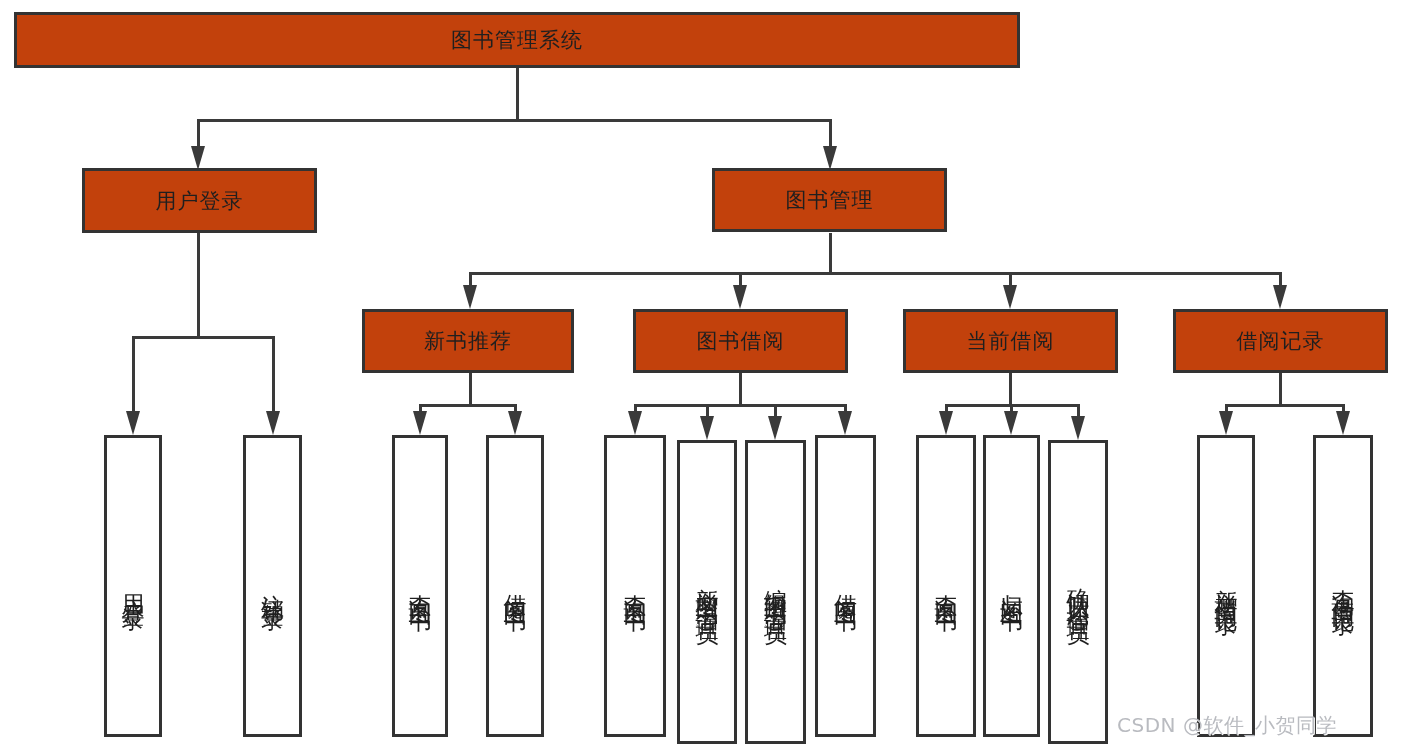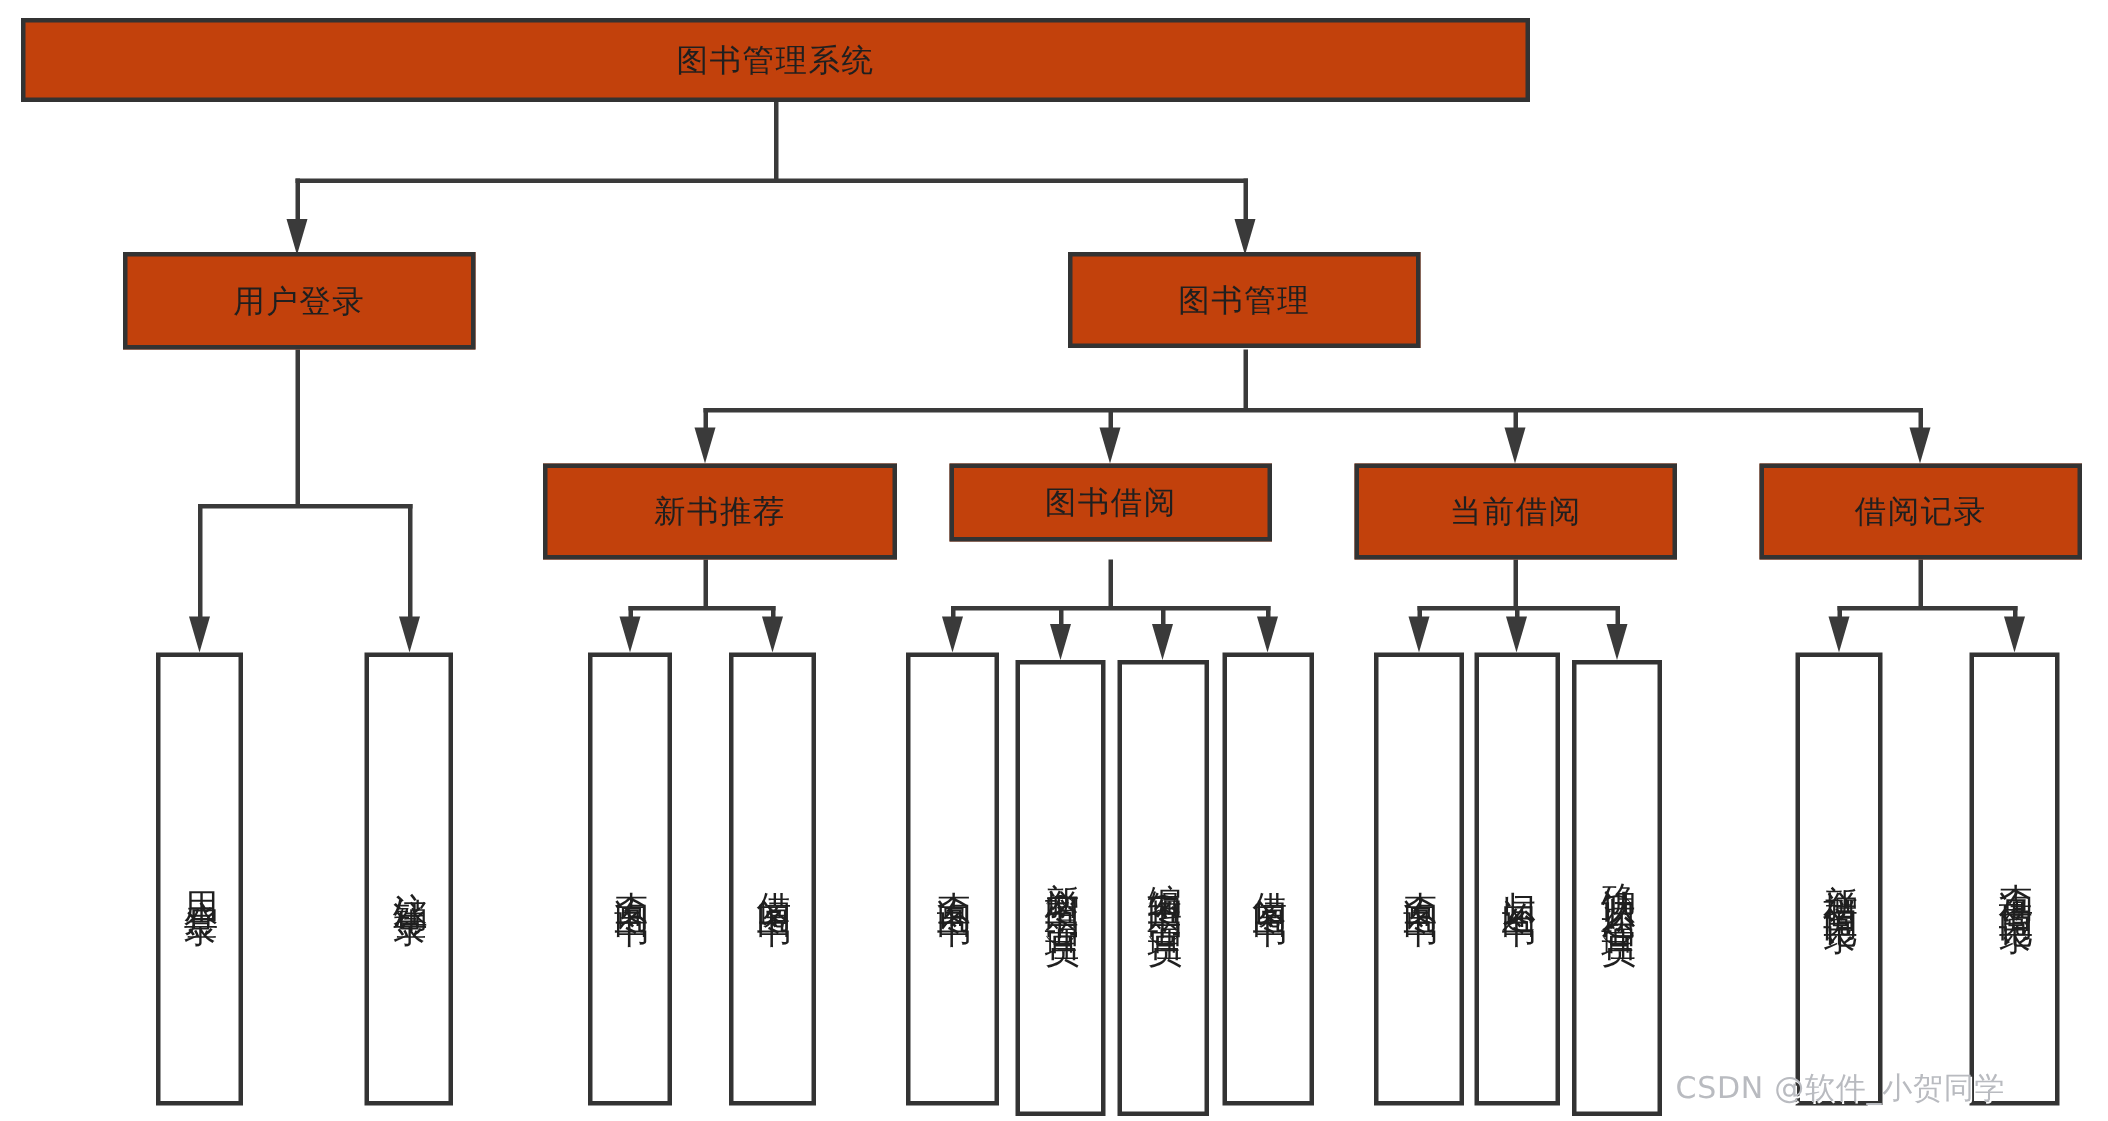--- a/index.html
+++ b/index.html
@@ -145,25 +145,25 @@
   </div>
 
   <div class="node" style="left:82px;top:168px;width:235px;height:65px">
     <span>用户登录</span>
   </div>
 
   <div class="node" style="left:712px;top:168px;width:235px;height:64px">
     <span>图书管理</span>
   </div>
 
-  <div class="node" style="left:362px;top:309px;width:236px;height:64px">
+  <div class="node" style="left:362px;top:309px;width:212px;height:64px">
     <span>新书推荐</span>
   </div>
 
-  <div class="node" style="left:633px;top:309px;width:215px;height:52px">
+  <div class="node" style="left:633px;top:309px;width:215px;height:64px">
     <span>图书借阅</span>
   </div>
 
   <div class="node" style="left:903px;top:309px;width:215px;height:64px">
     <span>当前借阅</span>
   </div>
 
   <div class="node" style="left:1173px;top:309px;width:215px;height:64px">
     <span>借阅记录</span>
   </div>

